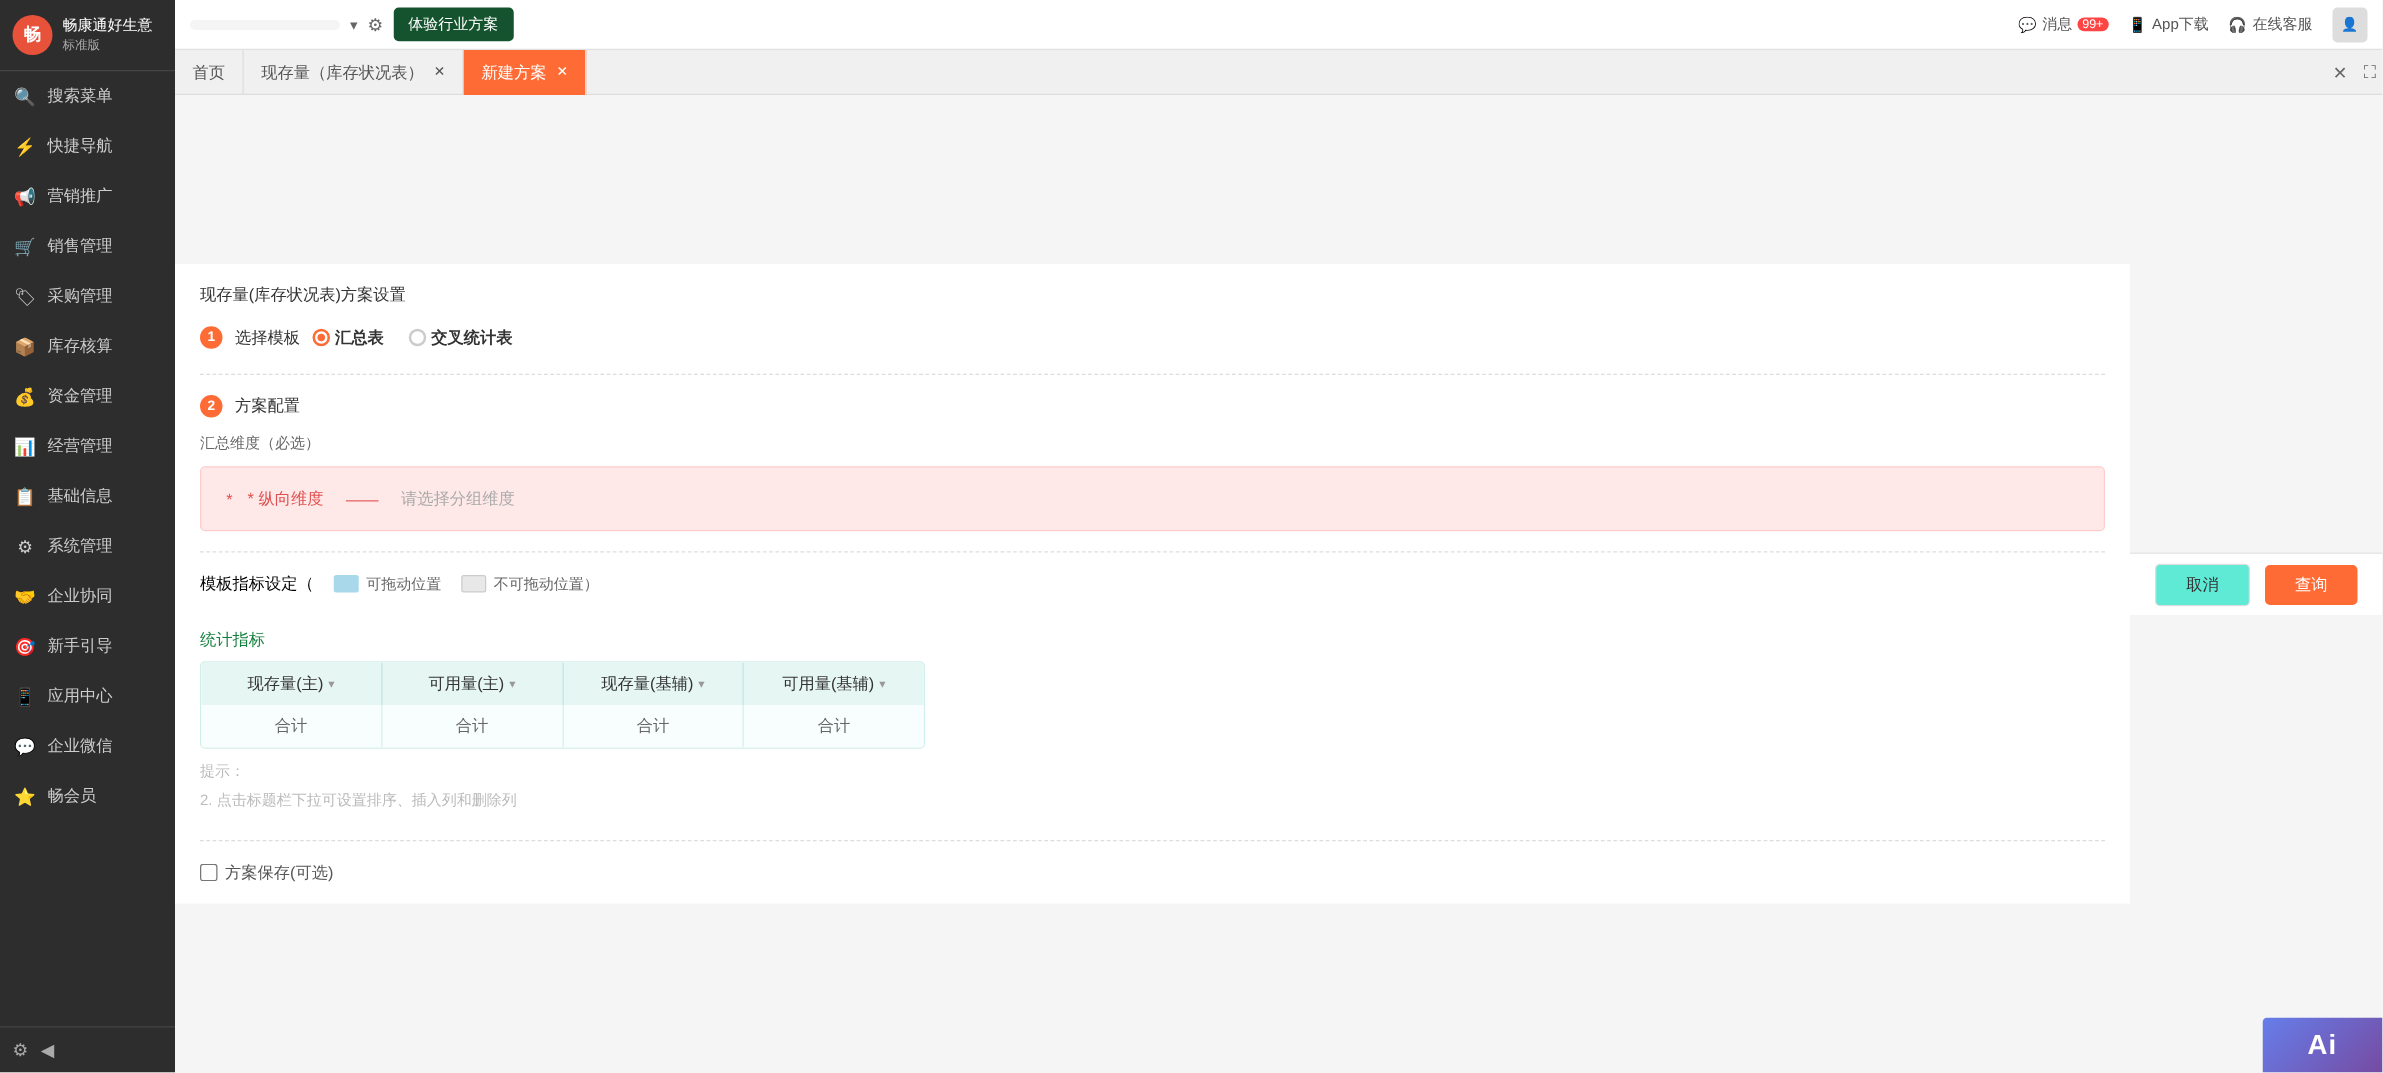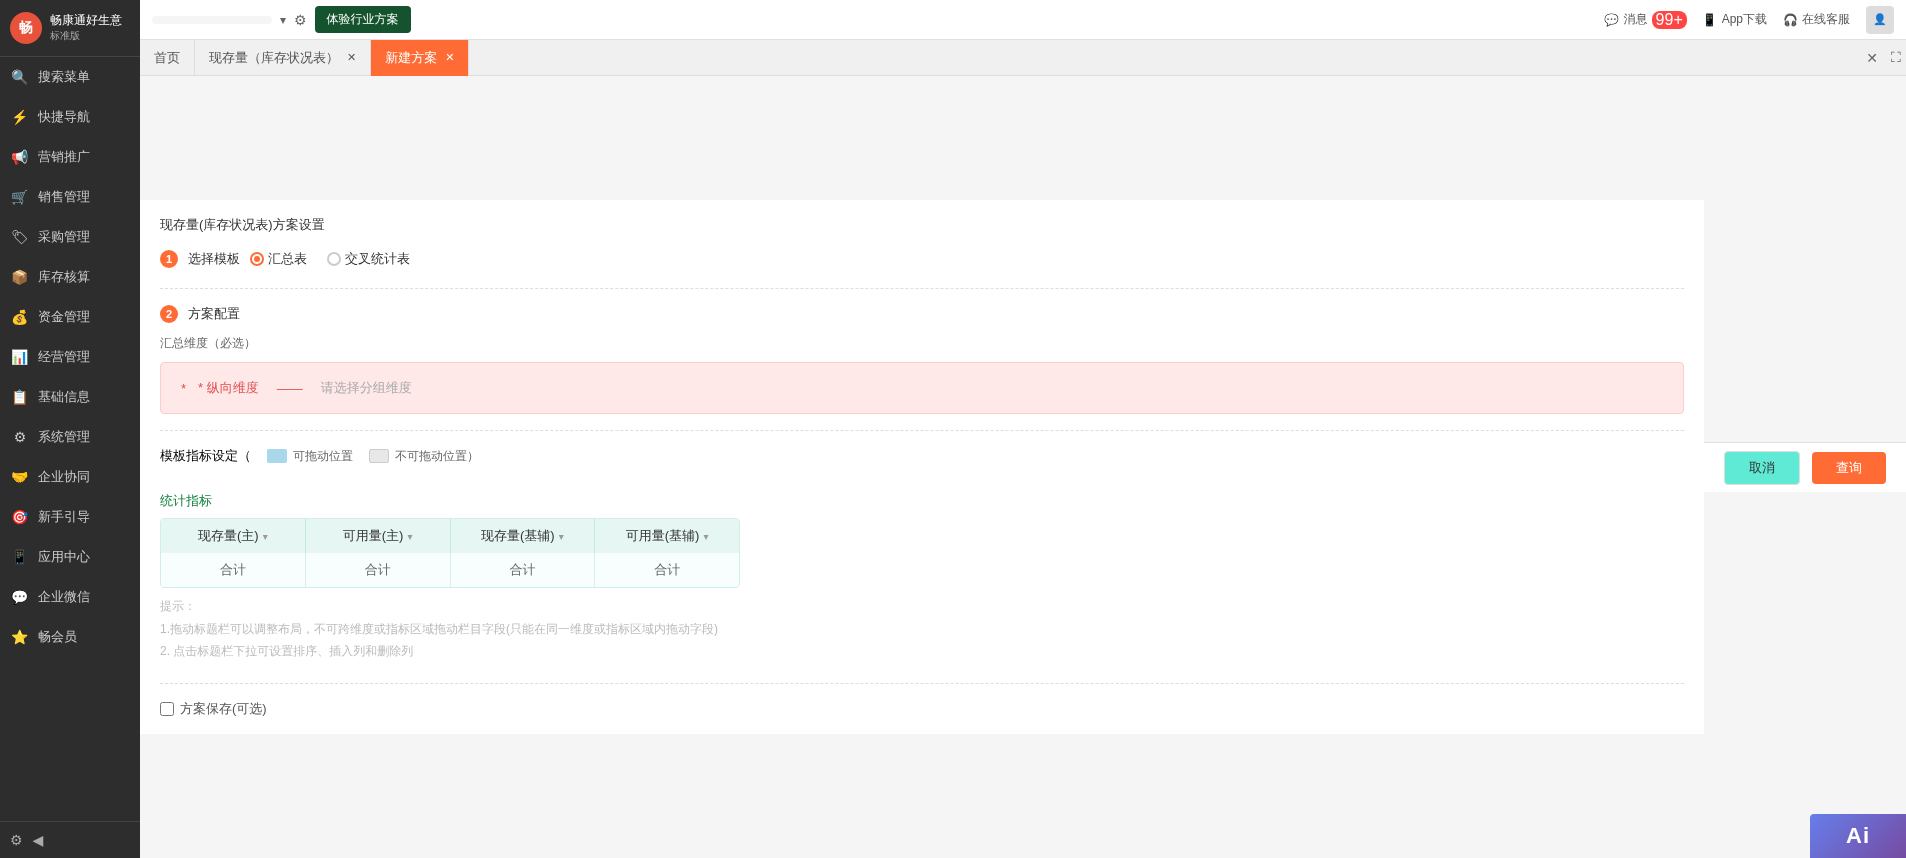--- a/index.html
+++ b/index.html
@@ -94,21 +94,21 @@
     }
     .topbar-right {
       display: flex; align-items: center; gap: 16px;
     }
     .topbar-right-item {
       display: flex; align-items: center; gap: 4px;
       color: #555; font-size: 12px; cursor: pointer;
     }
     .badge-red {
       background: #ff4444; color: #fff; border-radius: 8px;
-      padding: 0 4px; font-size: 16px; min-width: 16px; text-align: center;
+      padding: 0 4px; font-size: 10px; min-width: 16px; text-align: center;
     }
     .avatar-box {
       width: 28px; height: 28px; border-radius: 4px;
       background: #ddd; display: flex; align-items: center; justify-content: center;
       font-size: 11px; color: #888;
     }
 
     
     .tab-bar {
       height: 36px;
@@ -164,21 +164,21 @@
     }
     .step-num {
       width: 18px; height: 18px; border-radius: 50%;
       background: #ff6b35; color: #fff;
       font-size: 11px; display: flex; align-items: center; justify-content: center;
       font-weight: bold; flex-shrink: 0;
     }
     .step-label { font-size: 13px; color: #333; font-weight: 500; }
 
     
-    .radio-group { display: flex; align-items: center; gap: 20px; }
+    .radio-group { display: flex; align-items: center; gap: 20px; font-weight: bold; }
     .radio-item { display: flex; align-items: center; gap: 4px; cursor: pointer; font-size: 13px; color: #333; }
     .radio-dot {
       width: 14px; height: 14px; border-radius: 50%;
       border: 2px solid #ccc;
       display: flex; align-items: center; justify-content: center;
     }
     .radio-dot.selected { border-color: #ff6b35; }
     .radio-dot.selected::after {
       content: ''; width: 6px; height: 6px; border-radius: 50%; background: #ff6b35;
     }
@@ -518,21 +518,20 @@
             <div class="stats-data-row">
               <div class="stats-data-cell">合计</div>
               <div class="stats-data-cell">合计</div>
               <div class="stats-data-cell">合计</div>
               <div class="stats-data-cell">合计</div>
             </div>
           </div>
 
           <div class="tips-box">
             <div class="tips-title">提示：</div>
-            <div class="tips-item">1.拖动标题栏可以调整布局，不可跨维度或指标区域拖动栏目字段(只能在同一维度或指标区域内拖动字段)</div>
             <div class="tips-item">2. 点击标题栏下拉可设置排序、插入列和删除列</div>
           </div>
 
         </div>
 
         <hr class="divider">
 
         <div class="save-row">
           <input type="checkbox" class="save-checkbox" style="">
           <span class="save-label">方案保存(可选)</span>

